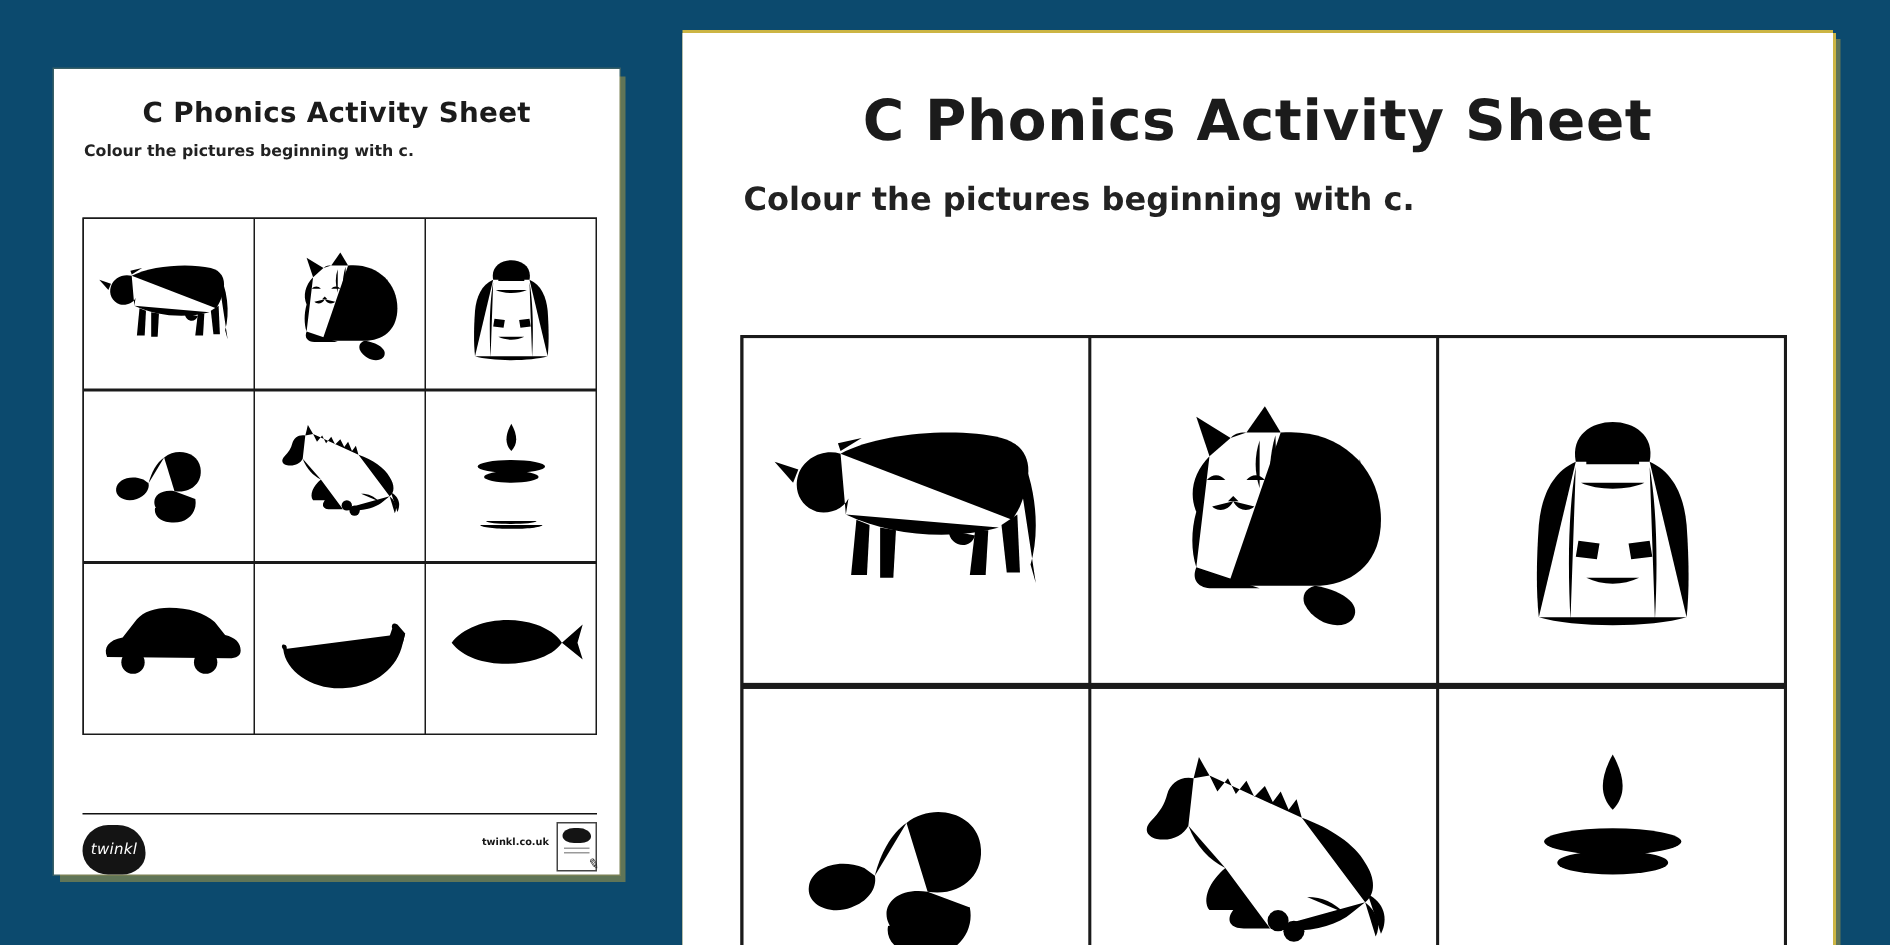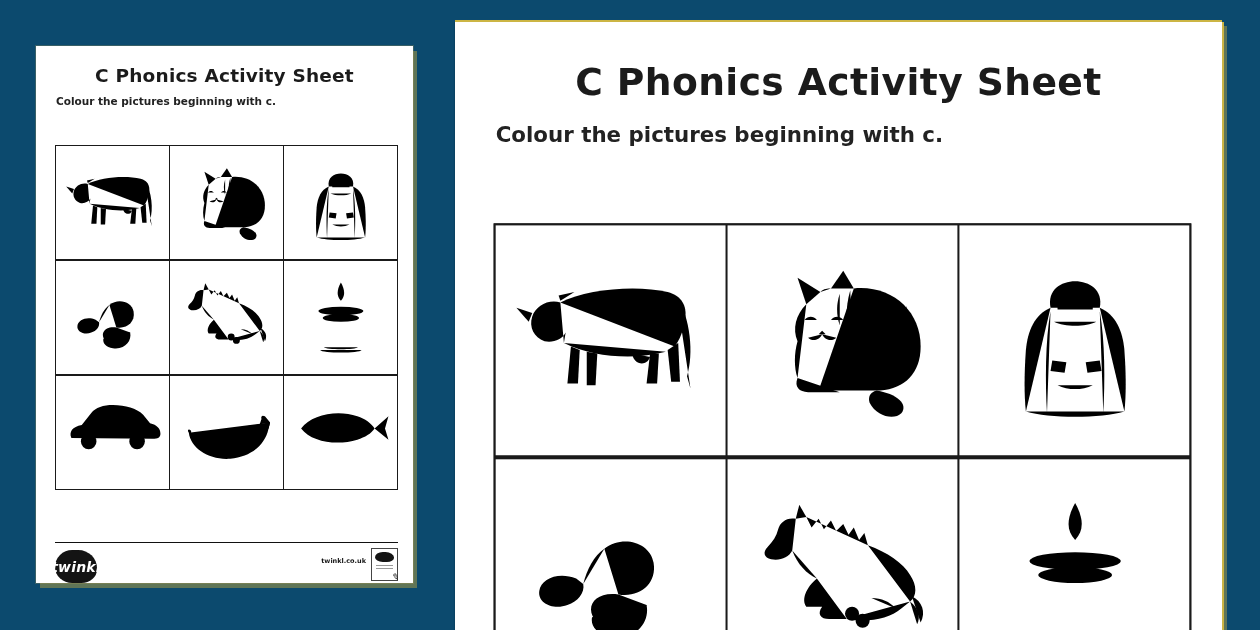--- a/index.html
+++ b/index.html
@@ -23,21 +23,21 @@
   .pic{color:#2e2e2e;}
   .pic-coat{color:#9e9e9e;}
   .pic-snake{color:#8a8a8a;}
   .pic-cat,.pic-candle,.pic-banana{color:#232323;}
   .footer{position:absolute;left:19px;top:496px;width:343px;}
   .footer-rule{border-top:1.6px solid #111;margin:0 0 7px 0;}
   .footer-row{display:flex;justify-content:space-between;align-items:flex-start;}
   .twinkl-cloud{width:42px;height:33px;background:#141414;color:#fff;
        border-radius:55% 60% 50% 55%/70% 75% 55% 65%;
        display:flex;align-items:center;justify-content:center;
-       font-size:14px;font-weight:bold;font-style:italic;letter-spacing:.2px;}
+       font-size:10px;font-weight:normal;font-style:italic;letter-spacing:.2px;}
   .footer-right{display:flex;align-items:flex-start;gap:5px;margin-top:-2px;}
   .site-url{font-size:6.5px;font-weight:bold;color:#161616;margin-top:9px;}
   .badge{width:27px;height:33px;border:1px solid #444;background:#fff;position:relative;
          display:flex;flex-direction:column;align-items:center;padding-top:3px;box-sizing:border-box;}
   .badge-cloud{width:19px;height:10px;background:#141414;border-radius:55% 60% 50% 55%/70% 75% 55% 65%;
          color:#fff;font-size:4px;font-weight:bold;font-style:italic;display:flex;align-items:center;justify-content:center;}
   .badge-line{width:17px;height:1px;background:#9a9a9a;margin-top:2.5px;}
   .badge-pencil{position:absolute;right:-3px;bottom:-2px;font-size:9px;color:#222;transform:rotate(12deg);}
 </style>
 </head>

